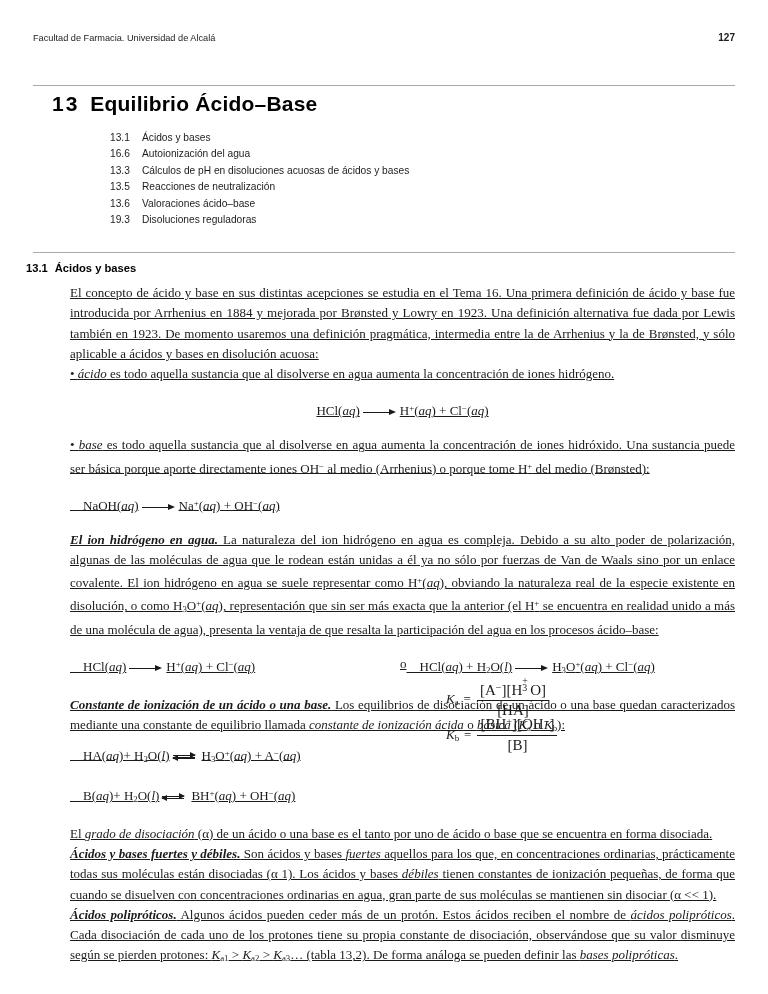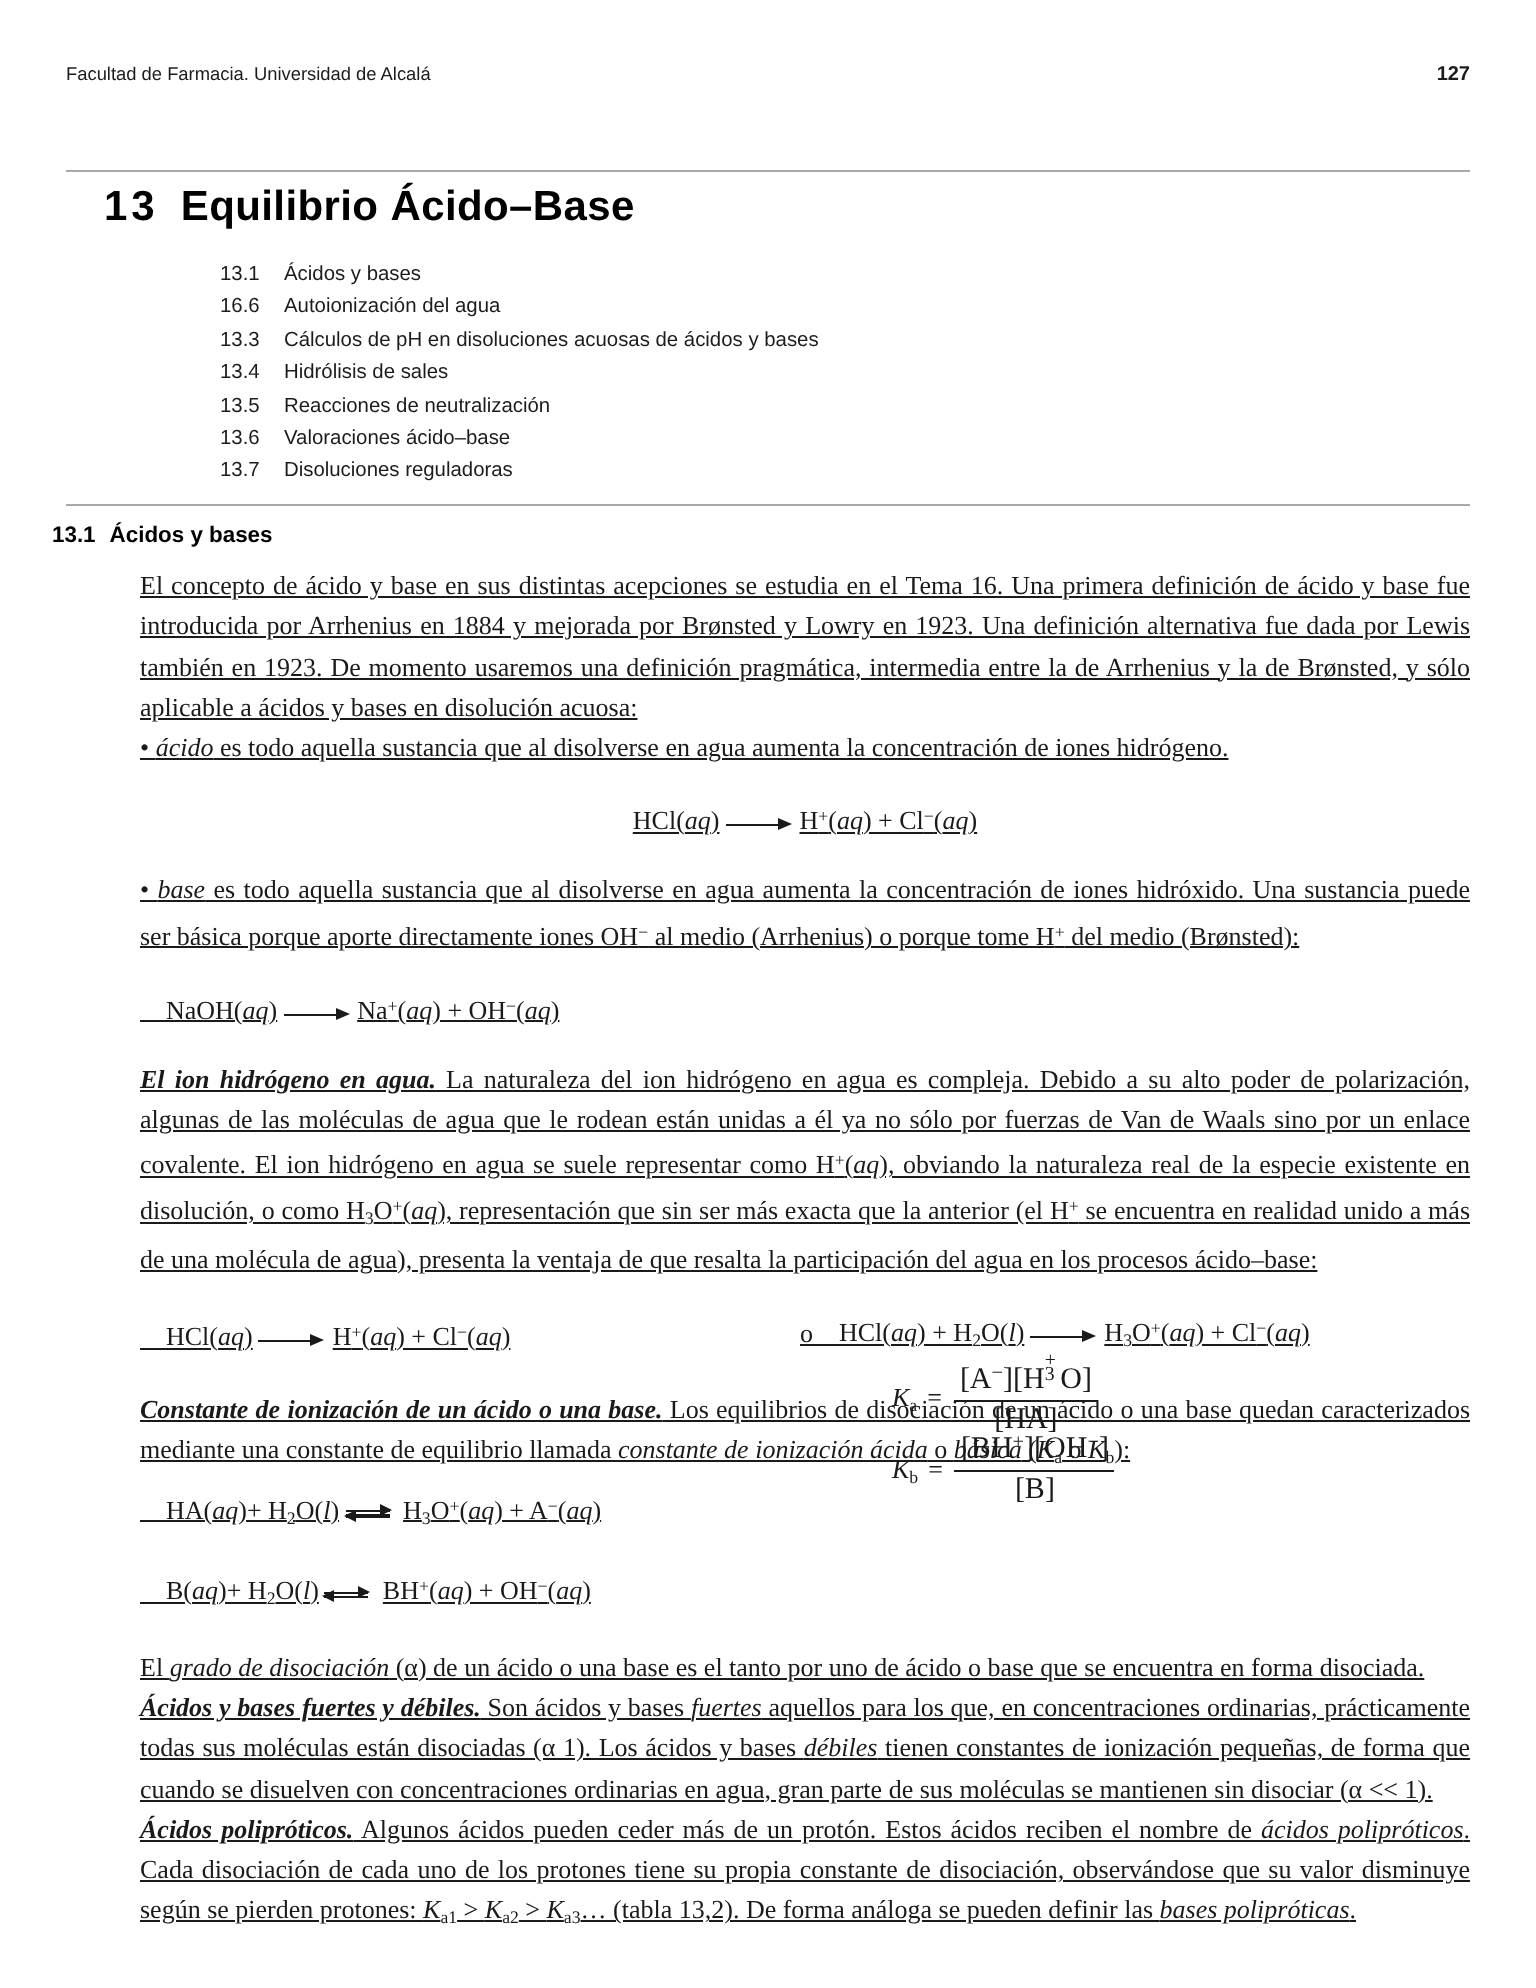--- a/index.html
+++ b/index.html
@@ -81,21 +81,21 @@
   
   .kblock{position:absolute;left:446px;top:681px;}
   .krow{display:flex;align-items:center;height:36px;}
   .ksym{font-style:italic;font-size:13px;margin-right:5px;}
   .ksym sub{font-style:normal;}
   .keq{margin-right:6px;font-size:13px;}
   .frac{display:inline-block;text-align:center;vertical-align:middle;font-size:15px;}
   .frac .num{padding:0 3px 1px;}
   .frac .den{padding:1px 3px 0;border-top:1.1px solid #1a1a1a;}
 
-  .eqrow{display:flex;align-items:center;}
+  .eqrow{display:flex;}
   .eqrow .left{width:330px;}
 </style>
 </head>
 <body>
 
 <div class="page">
 
   <div class="runhead">
     <span>Facultad de Farmacia. Universidad de Alcalá</span>
     <span class="folio">127</span>
@@ -106,24 +106,23 @@
 
   <div class="chap-title">
     <span class="num">13</span><span>Equilibrio  Ácido–Base</span>
   </div>
 
   <nav class="toc">
     <ul>
       <li><span class="tn">13.1</span><span>Ácidos y bases</span></li>
       <li><span class="tn">16.6</span><span>Autoionización del agua</span></li>
       <li><span class="tn">13.3</span><span>Cálculos de pH en disoluciones acuosas de ácidos y bases</span></li>
-      <li><span class="tn">13.4</span><span>Hidrólisis de sales</span></li>
       <li><span class="tn">13.5</span><span>Reacciones de neutralización</span></li>
       <li><span class="tn">13.6</span><span>Valoraciones ácido–base</span></li>
-      <li><span class="tn">13.7</span><span>Disoluciones reguladoras</span></li>
+      <li><span class="tn">19.3</span><span>Disoluciones reguladoras</span></li>
     </ul>
   </nav>
 
   <div class="sec-head">
     <span class="sn">13.1</span><span>Ácidos y bases</span>
   </div>
 
   <div class="body">
 
     <p>El concepto de ácido y base en sus distintas acepciones se estudia en el Tema 16. Una primera definición de ácido y base fue introducida por Arrhenius en 1884 y mejorada por Brønsted y Lowry en 1923. Una definición alternativa fue dada por Lewis también en 1923. De momento usaremos una definición pragmática, intermedia entre la de Arrhenius y la de Brønsted, y sólo aplicable a ácidos y bases en disolución acuosa:</p>

